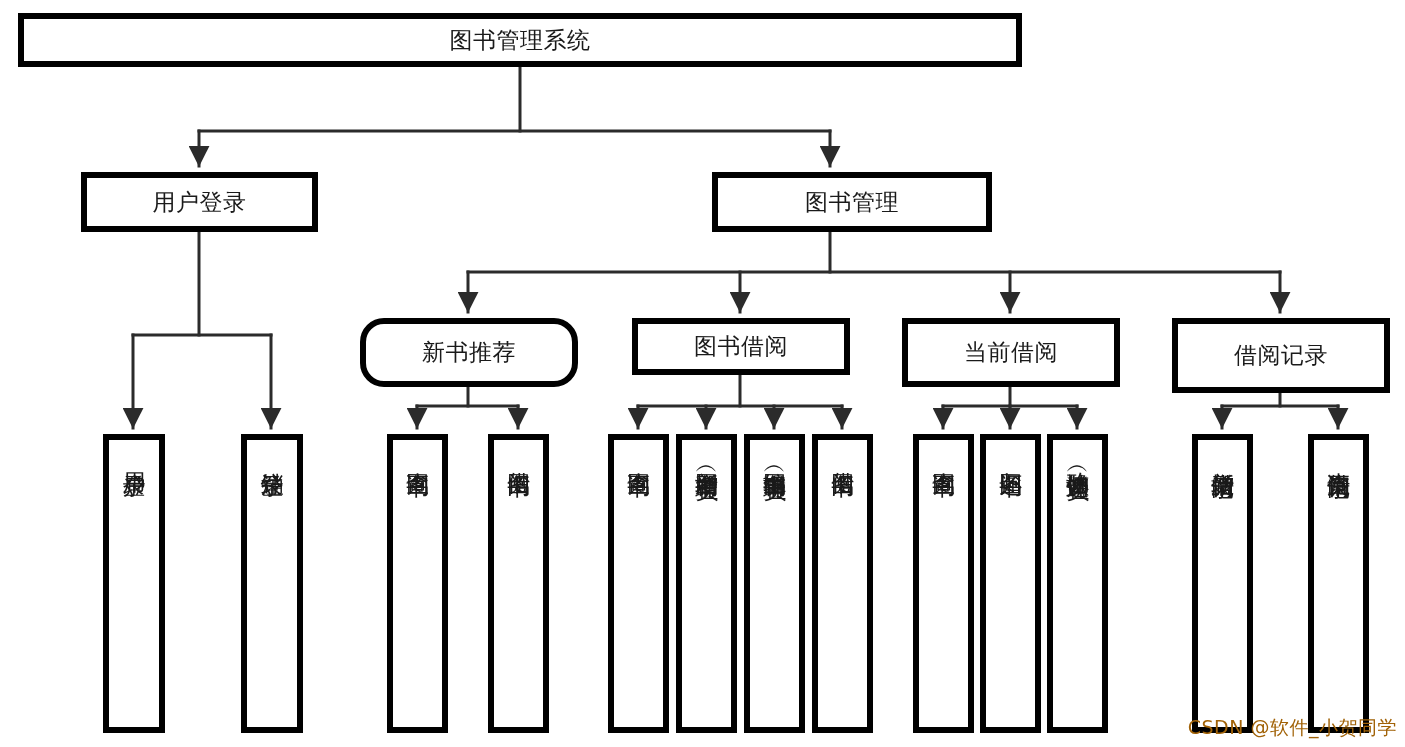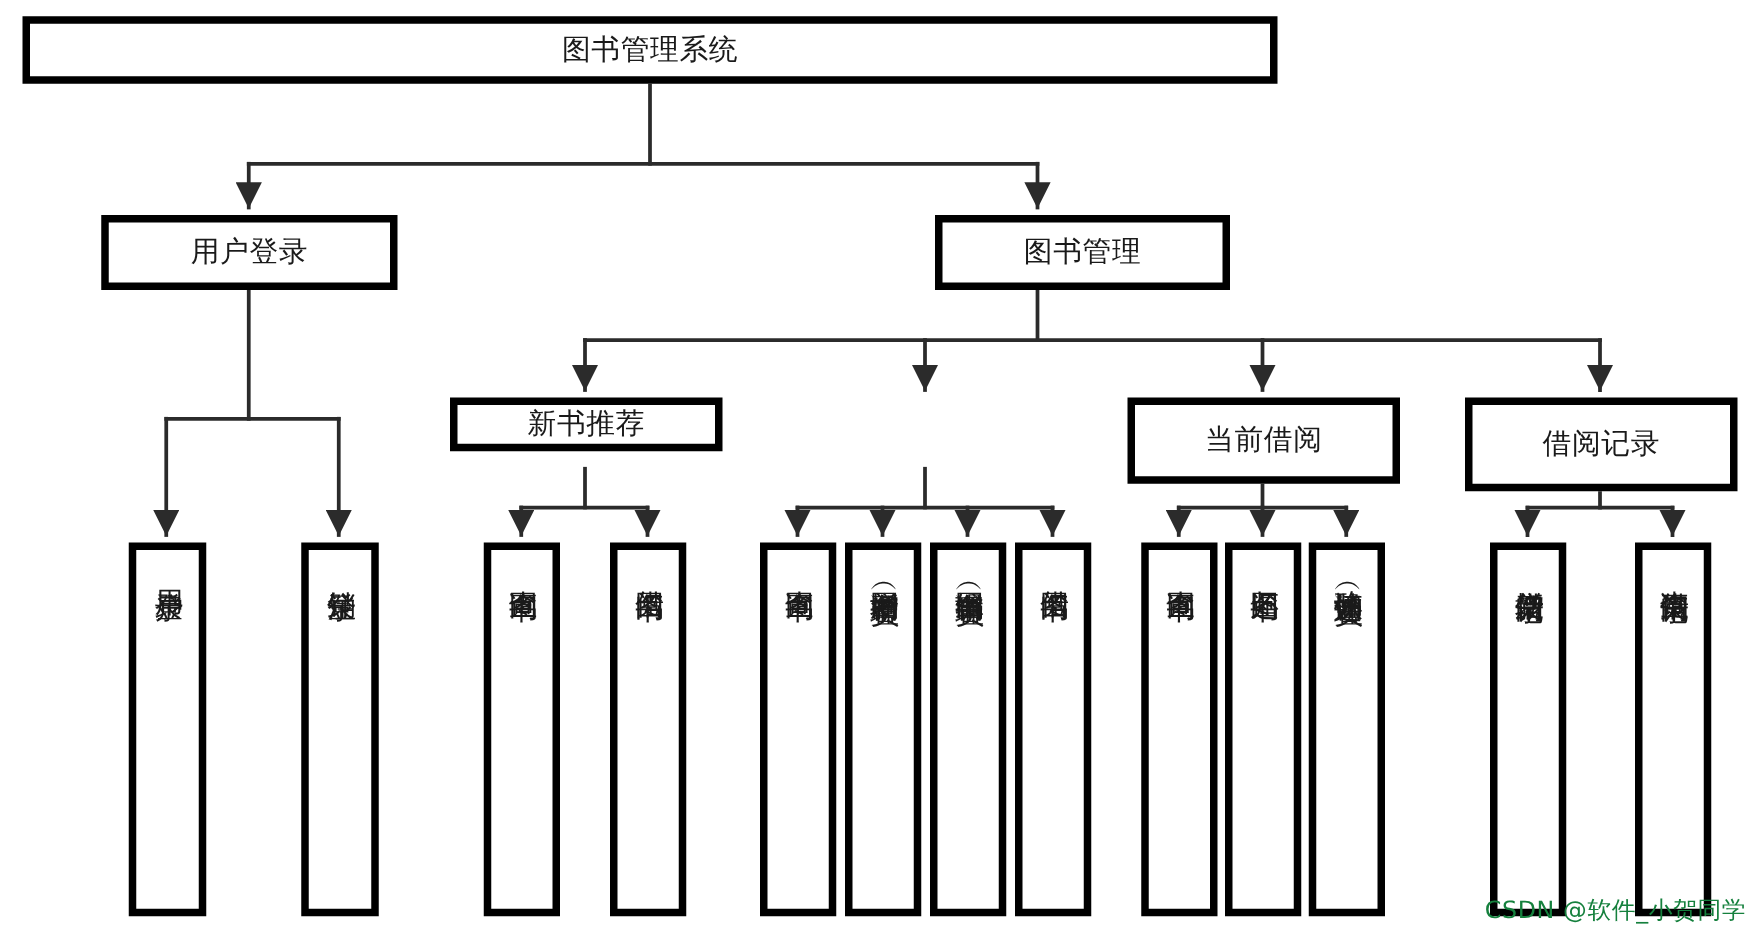--- a/index.html
+++ b/index.html
@@ -59,21 +59,21 @@
     font-size: 23px;
     line-height: 1.28;
     letter-spacing: 1px;
     white-space: nowrap;
   }
   #watermark {
     position: absolute;
     right: 8px;
     bottom: 6px;
     font-size: 19px;
-    color: #15803d;
+    color: #a16207;
     white-space: nowrap;
     letter-spacing: 0.5px;
   }
 </style>
 </head>
 <body>
 
 <div id="diagram-root">
 
   <svg id="edges-layer" viewBox="0 0 1405 747" width="1405" height="747" xmlns="http://www.w3.org/2000/svg">
@@ -127,28 +127,31 @@
   </svg>
 
   <div class="node node-root" style="left:18px; top:13px; width:1004px; height:54px;">
     <span class="label">图书管理系统</span>
   </div>
 
   <div class="node node-l2" style="left:81px; top:172px; width:237px; height:60px;">
     <span class="label">用户登录</span>
   </div>
 
-  <div class="node node-l2" style="left:712px; top:172px; width:236px; height:60px;margin-left:36px;">
+  <div class="node node-l2" style="left:712px; top:172px; width:280px; height:60px;">
     <span class="label">图书管理</span>
   </div>
 
-  <div class="node node-l3" style="left:360px; top:318px; width:218px; height:43px;">
+  <div class="node node-l3" style="left:360px; top:318px; width:218px; height:69px;border-radius:24px;">
     <span class="label">新书推荐</span>
   </div>
 
+  <div class="node node-l3" style="left:632px; top:318px; width:218px; height:57px;">
+    <span class="label">图书借阅</span>
+  </div>
 
   <div class="node node-l3" style="left:902px; top:318px; width:218px; height:69px;">
     <span class="label">当前借阅</span>
   </div>
 
   <div class="node node-l3" style="left:1172px; top:318px; width:218px; height:75px;">
     <span class="label">借阅记录</span>
   </div>
 
   <div class="node node-leaf" style="left:103px; top:434px; width:62px; height:299px;">

